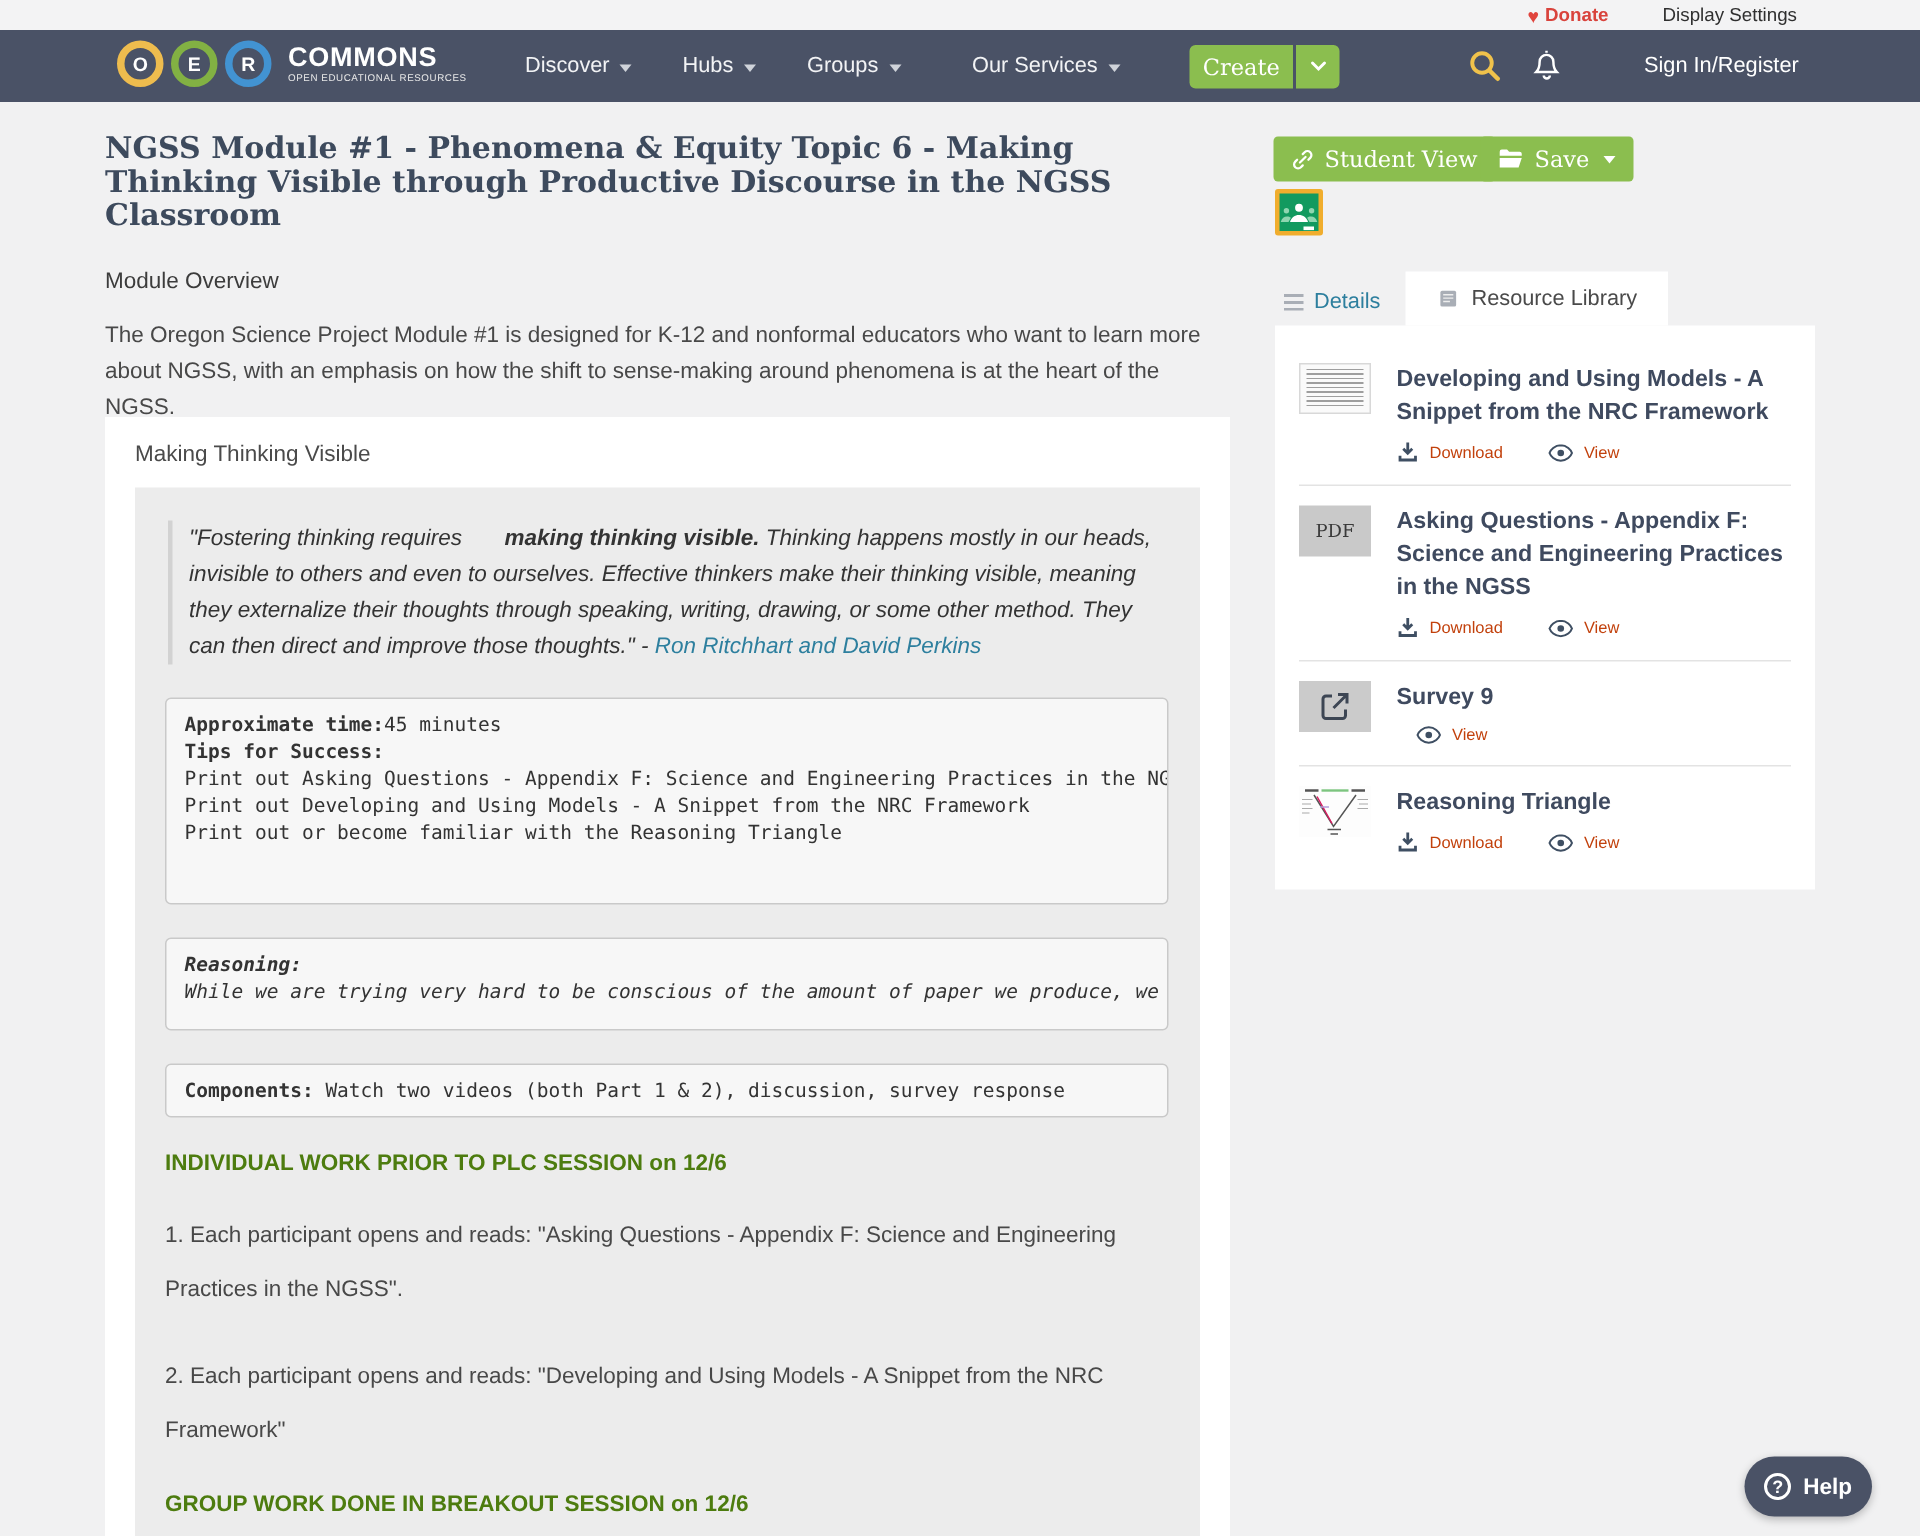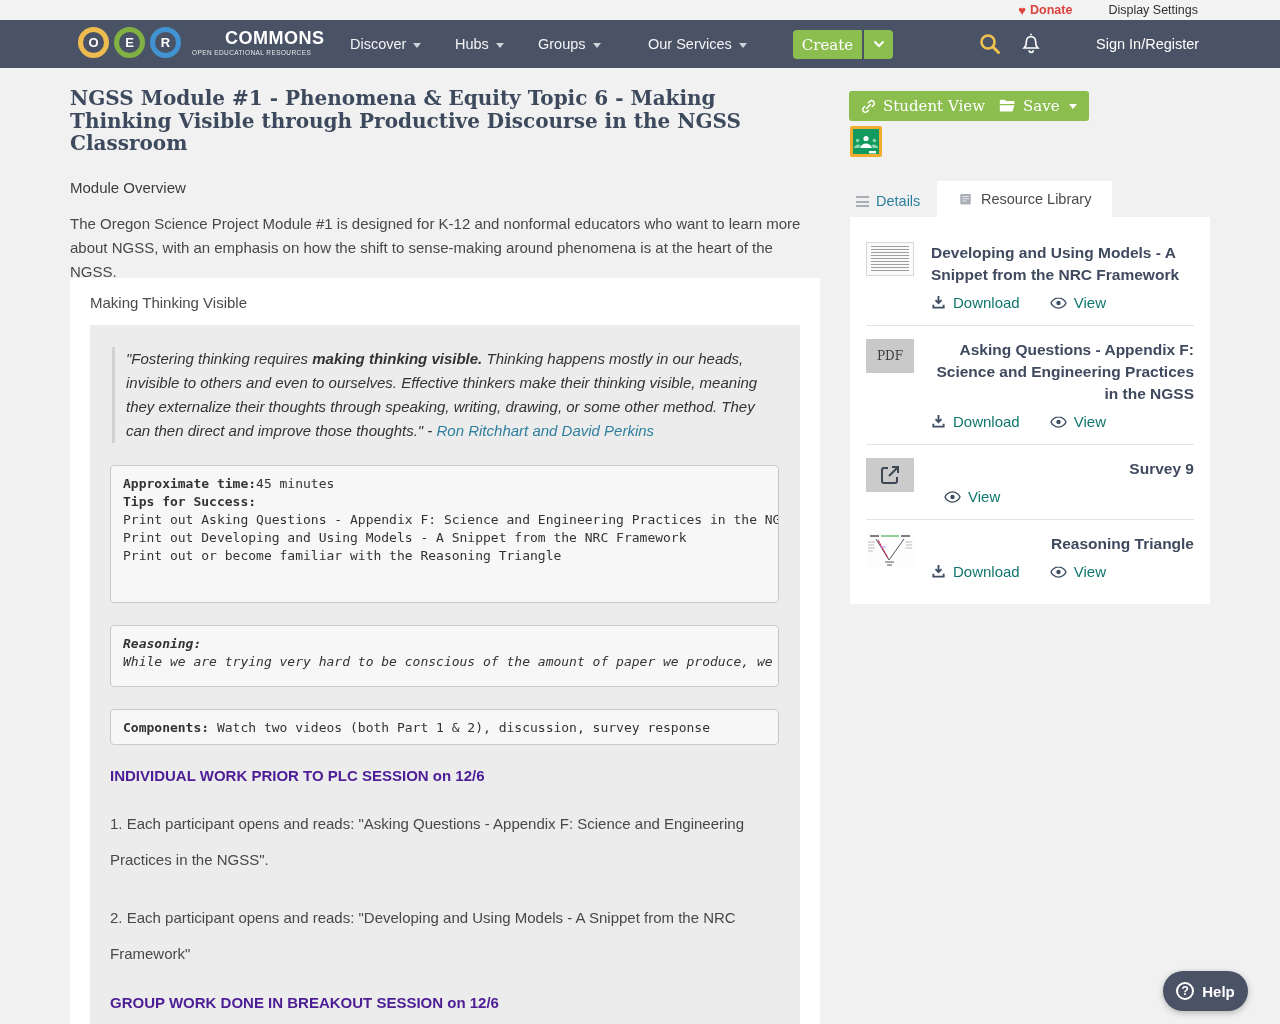--- a/index.html
+++ b/index.html
@@ -14,21 +14,21 @@
   #display-settings { color:#2f2f2f; cursor:pointer; }
 
   
   #nav { top:20px; left:0; width:1280px; height:48px; background:#4a5266; }
   #logo { left:78px; top:7px; display:flex; align-items:center; cursor:pointer; }
   .ring { width:31px; height:31px; border-radius:50%; border-width:5px; border-style:solid; display:flex; align-items:center; justify-content:center; color:#fff; font-weight:bold; font-size:13px; margin-right:5px; background:#4a5266; }
   .ring-o { border-color:#eebc4e; }
   .ring-e { border-color:#82b143; }
   .ring-r { border-color:#4293d2; }
   #logo-text { margin-left:6px; line-height:1; }
-  #logo-word { color:#fff; font-weight:bold; font-size:18px; letter-spacing:.5px; font-family:"Liberation Sans",sans-serif;margin-left:33px; }
+  #logo-word { color:#fff; font-weight:bold; font-size:18px; letter-spacing:.5px; font-family:"Liberation Sans",sans-serif; }
   #logo-tagline { color:#e8e8e8; font-size:6.5px; letter-spacing:.4px; margin-top:3px; }
   .nav-item { top:0; height:48px; display:flex; align-items:center; gap:7px; color:#f2f3f5; font-size:14.5px; cursor:pointer; }
   .chev { width:0; height:0; border-left:4px solid transparent; border-right:4px solid transparent; border-top:5px solid #cfd3da; margin-top:2px; }
   #nav-discover { left:350px; } #nav-hubs { left:455px; } #nav-groups { left:538px; } #nav-services { left:648px; }
   #create-btn { left:793px; top:10px; width:69px; height:29px; background:#8bbe4f; border:none; border-radius:4px 0 0 4px; color:#fff; font-size:15px; font-family:"DejaVu Serif", serif; cursor:pointer; }
   #create-caret-btn { left:864px; top:10px; width:29px; height:29px; background:#8bbe4f; border:none; border-radius:0 4px 4px 0; cursor:pointer; display:flex; align-items:center; justify-content:center; }
   #search-btn { left:977px; top:12px; width:26px; height:26px; background:transparent; border:none; cursor:pointer; }
   #bell-btn { left:1018px; top:11px; width:26px; height:26px; background:transparent; border:none; cursor:pointer; }
   #signin { left:1096px; top:0; height:48px; display:flex; align-items:center; color:#fff; font-size:14.5px; cursor:pointer; }
 
@@ -42,46 +42,46 @@
 
   #overview-heading { left:70px; top:179px; font-size:15px; font-weight:normal; color:#3c3c3c; }
   #overview-text { left:70px; top:212px; width:745px; font-size:15px; line-height:24px; color:#484848; }
 
   
   #task-card { left:70px; top:278px; width:750px; height:760px; background:#fff; }
   #task-heading { margin:24px auto 0; width:690px; text-align:center; font-size:19px; line-height:22px; font-weight:bold; color:#3f4a5f; }
   #task-subheading { margin:16px 0 0 20px; font-size:15px; color:#4a4a4a; }
   #task-panel { margin:14px 0 0 20px; width:710px; background:#ececec; padding:22px 10px 20px 20px; min-height:640px; }
   #quote { border-left:3px solid #d2d2d2; padding-left:11px; margin-left:2px; width:660px; font-style:italic; font-size:15px; line-height:24px; color:#333; }
-  #quote b { font-weight:bold; }
+  #quote b { font-weight:bold;margin-left:24px; }
   #quote-link { color:#2d7f9e; text-decoration:none; cursor:pointer; font-style:italic; }
   .codeblock { background:#f7f7f7; border:1px solid #c9c9c9; border-radius:4px; margin-top:22px; width:669px; padding:9px 12px; font-family:"DejaVu Sans Mono", monospace; font-size:13px; line-height:18px; color:#333; white-space:pre; overflow:hidden; }
   #code-tips { height:138px; }
   #code-reasoning { height:62px; font-style:italic; }
   #code-components { height:36px; }
   .codeblock b { font-weight:bold; }
-  .para-bold { margin:22px 0 0 0; font-size:15px; font-weight:bold; color:#4c1d95; }
+  .para-bold { margin:22px 0 0 0; font-size:15px; font-weight:bold; color:#4d7c0f; }
   .para { margin:22px 0 0 0; width:670px; font-size:15px; line-height:36px; color:#484848; }
 
   
   #tab-details { left:856px; top:186px; height:30px; display:flex; align-items:center; gap:7px; font-size:14.5px; color:#2d7f9e; cursor:pointer; }
   #tab-resource { left:937px; top:181px; height:36px; background:#fff; display:flex; align-items:center; gap:8px; padding:0 21px; font-size:14.5px; color:#4a4a4a; cursor:pointer; }
   .list-icon { width:13px; height:11px; background:repeating-linear-gradient(#a9aeb6 0 2px, transparent 2px 4.5px); }
   #resource-panel { left:850px; top:217px; width:360px; background:#fff; padding:12px 16px 10px; }
   .res-row { display:flex; gap:17px; padding:13px 0 14px; }
-  .res-row + .res-row { border-top:1px solid #e3e3e3;text-align:right; }
+  .res-row + .res-row { border-top:1px solid #e3e3e3; }
   .res-thumb { width:48px; height:34px; flex:0 0 48px; cursor:pointer; }
   .thumb-doc { background:#fafafa; border:1px solid #d8d8d8; padding:3px 4px; }
   .thumb-doc-lines { width:100%; height:100%; background:repeating-linear-gradient(#9e9e9e 0 1px, transparent 1px 3px); }
   .thumb-pdf { background:#c9c9c9; color:#3a3a3a; font-family:"DejaVu Serif", serif; font-size:12px; display:flex; align-items:center; justify-content:center; }
   .thumb-ext { background:#cbcbcb; display:flex; align-items:center; justify-content:center; }
   .res-body { flex:1; }
   .res-title { font-size:15.5px; font-weight:bold; line-height:22px; color:#3f4a5f; cursor:pointer; }
   .res-actions { display:flex; margin-top:8px; align-items:center; }
-  .action { display:flex; align-items:center; gap:7px; font-size:15px; color:#0f766e; cursor:pointer; }
+  .action { display:flex; align-items:center; gap:7px; font-size:11px; color:#c2410c; cursor:pointer; }
   .action-download { margin-right:30px; }
   .indent { margin-left:13px; }
 
   
   #help-btn { left:1163px; top:971px; width:85px; height:40px; border-radius:20px; background:#4a5266; border:none; color:#fff; font-size:15px; font-weight:bold; display:flex; align-items:center; justify-content:center; gap:8px; cursor:pointer; box-shadow:0 2px 6px rgba(0,0,0,.25); }
   #help-qmark { width:18px; height:18px; border:2px solid #fff; border-radius:50%; font-size:12px; font-weight:bold; display:flex; align-items:center; justify-content:center; }
 </style>
 </head>
 <body>
 

